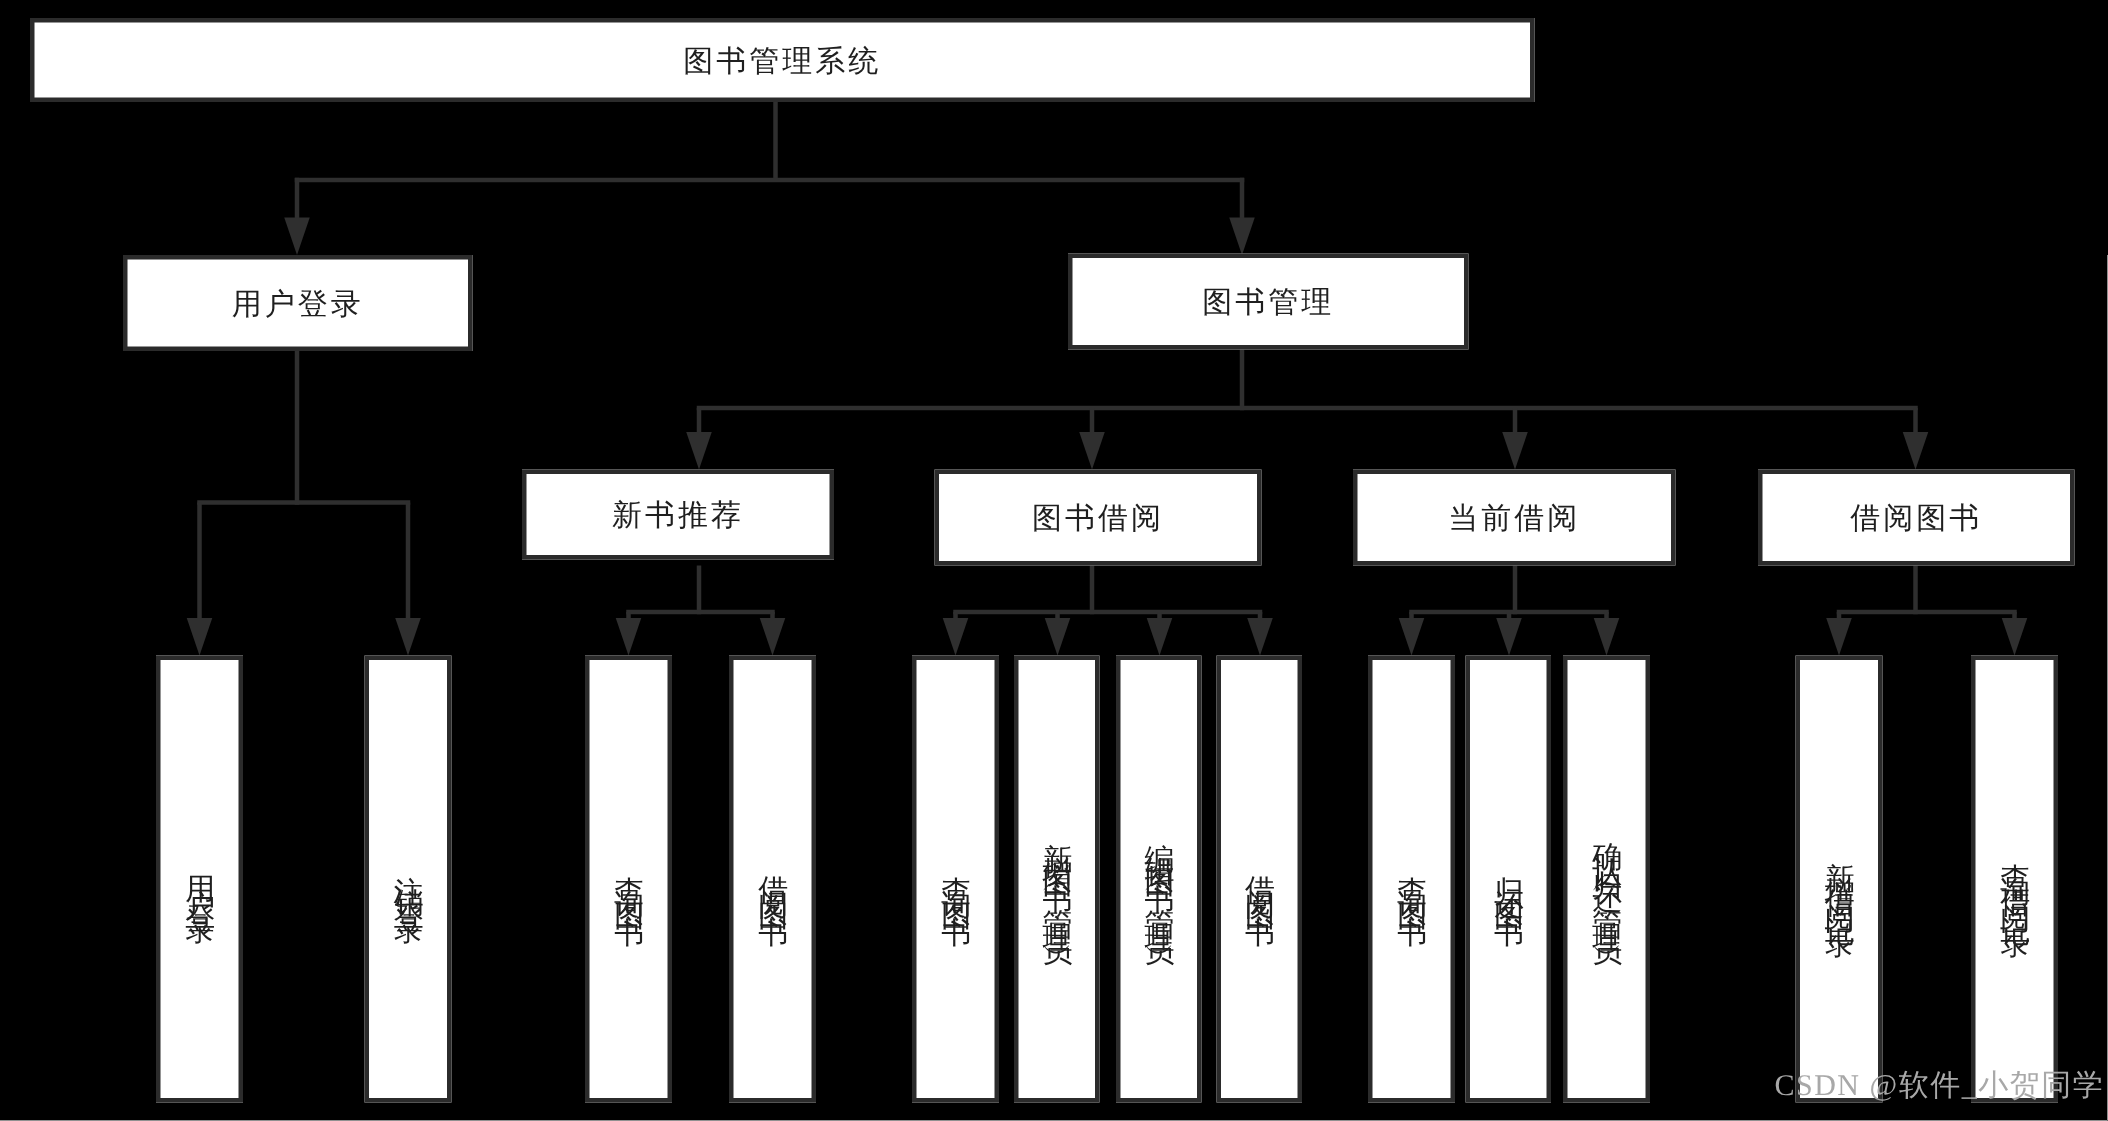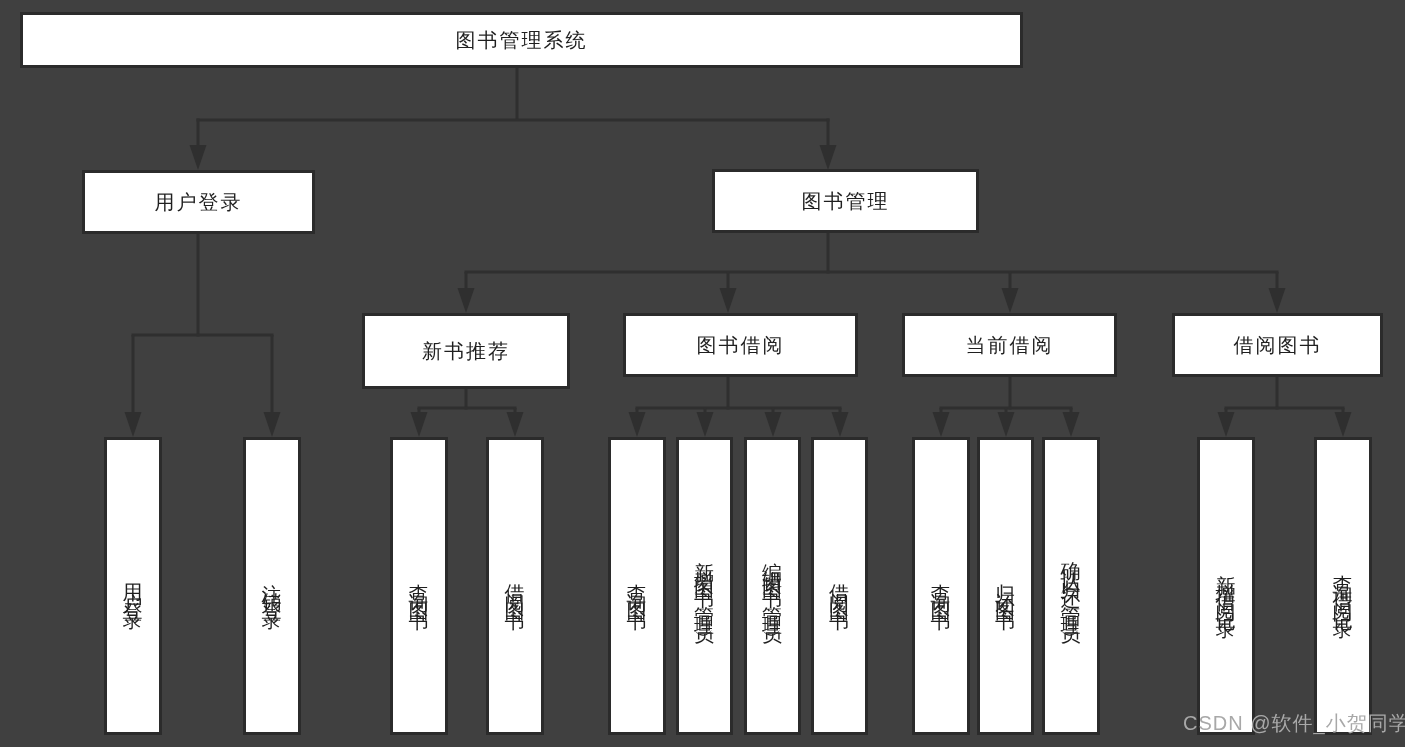--- a/index.html
+++ b/index.html
@@ -1,21 +1,21 @@
 <!DOCTYPE html>
 <html><head>
 <meta charset="utf-8">
 <style>
   html, body { margin: 0; padding: 0; background: #ffffff; }
   #canvas {
     position: relative;
     width: 1405px;
     height: 747px;
-    background: #404040;
-    font-family: Liberation Sans, sans-serif;
+    background: #000000;
+    font-family: Liberation Serif, serif;
     overflow: hidden;
   }
   #connectors { position: absolute; left: 0; top: 0; }
   .hbox {
     position: absolute;
     box-sizing: border-box;
     background: #ffffff;
     border: 3px solid #2b2b2b;
     display: flex;
     align-items: center;
@@ -124,22 +124,22 @@
       <polygon points="1217.5,412 1234.5,412 1226,437"></polygon>
       <polygon points="1334.5,412 1351.5,412 1343,437"></polygon>
     </g>
   </svg>
 
   <div class="hbox" style="left:20px; top:12px; width:1003px; height:56px;">图书管理系统</div>
 
   <div class="hbox" style="left:82px; top:170px; width:233px; height:64px;">用户登录</div>
   <div class="hbox" style="left:712px; top:169px; width:267px; height:64px;">图书管理</div>
 
-  <div class="hbox" style="left:362px; top:313px; width:208px; height:76px;">新书推荐</div>
-  <div class="hbox" style="left:623px; top:313px; width:235px; height:64px;">图书借阅</div>
+  <div class="hbox" style="left:348px; top:313px; width:208px; height:60px;">新书推荐</div>
+  <div class="hbox" style="left:623px; top:313px; width:218px; height:64px;">图书借阅</div>
   <div class="hbox" style="left:902px; top:313px; width:215px; height:64px;">当前借阅</div>
   <div class="hbox" style="left:1172px; top:313px; width:211px; height:64px;">借阅图书</div>
 
   <div class="vbox" style="left:104px; top:437px; width:58px; height:298px;">
     <span class="vtext">用户登录</span>
   </div>
   <div class="vbox" style="left:243px; top:437px; width:58px; height:298px;">
     <span class="vtext">注销登录</span>
   </div>
 

